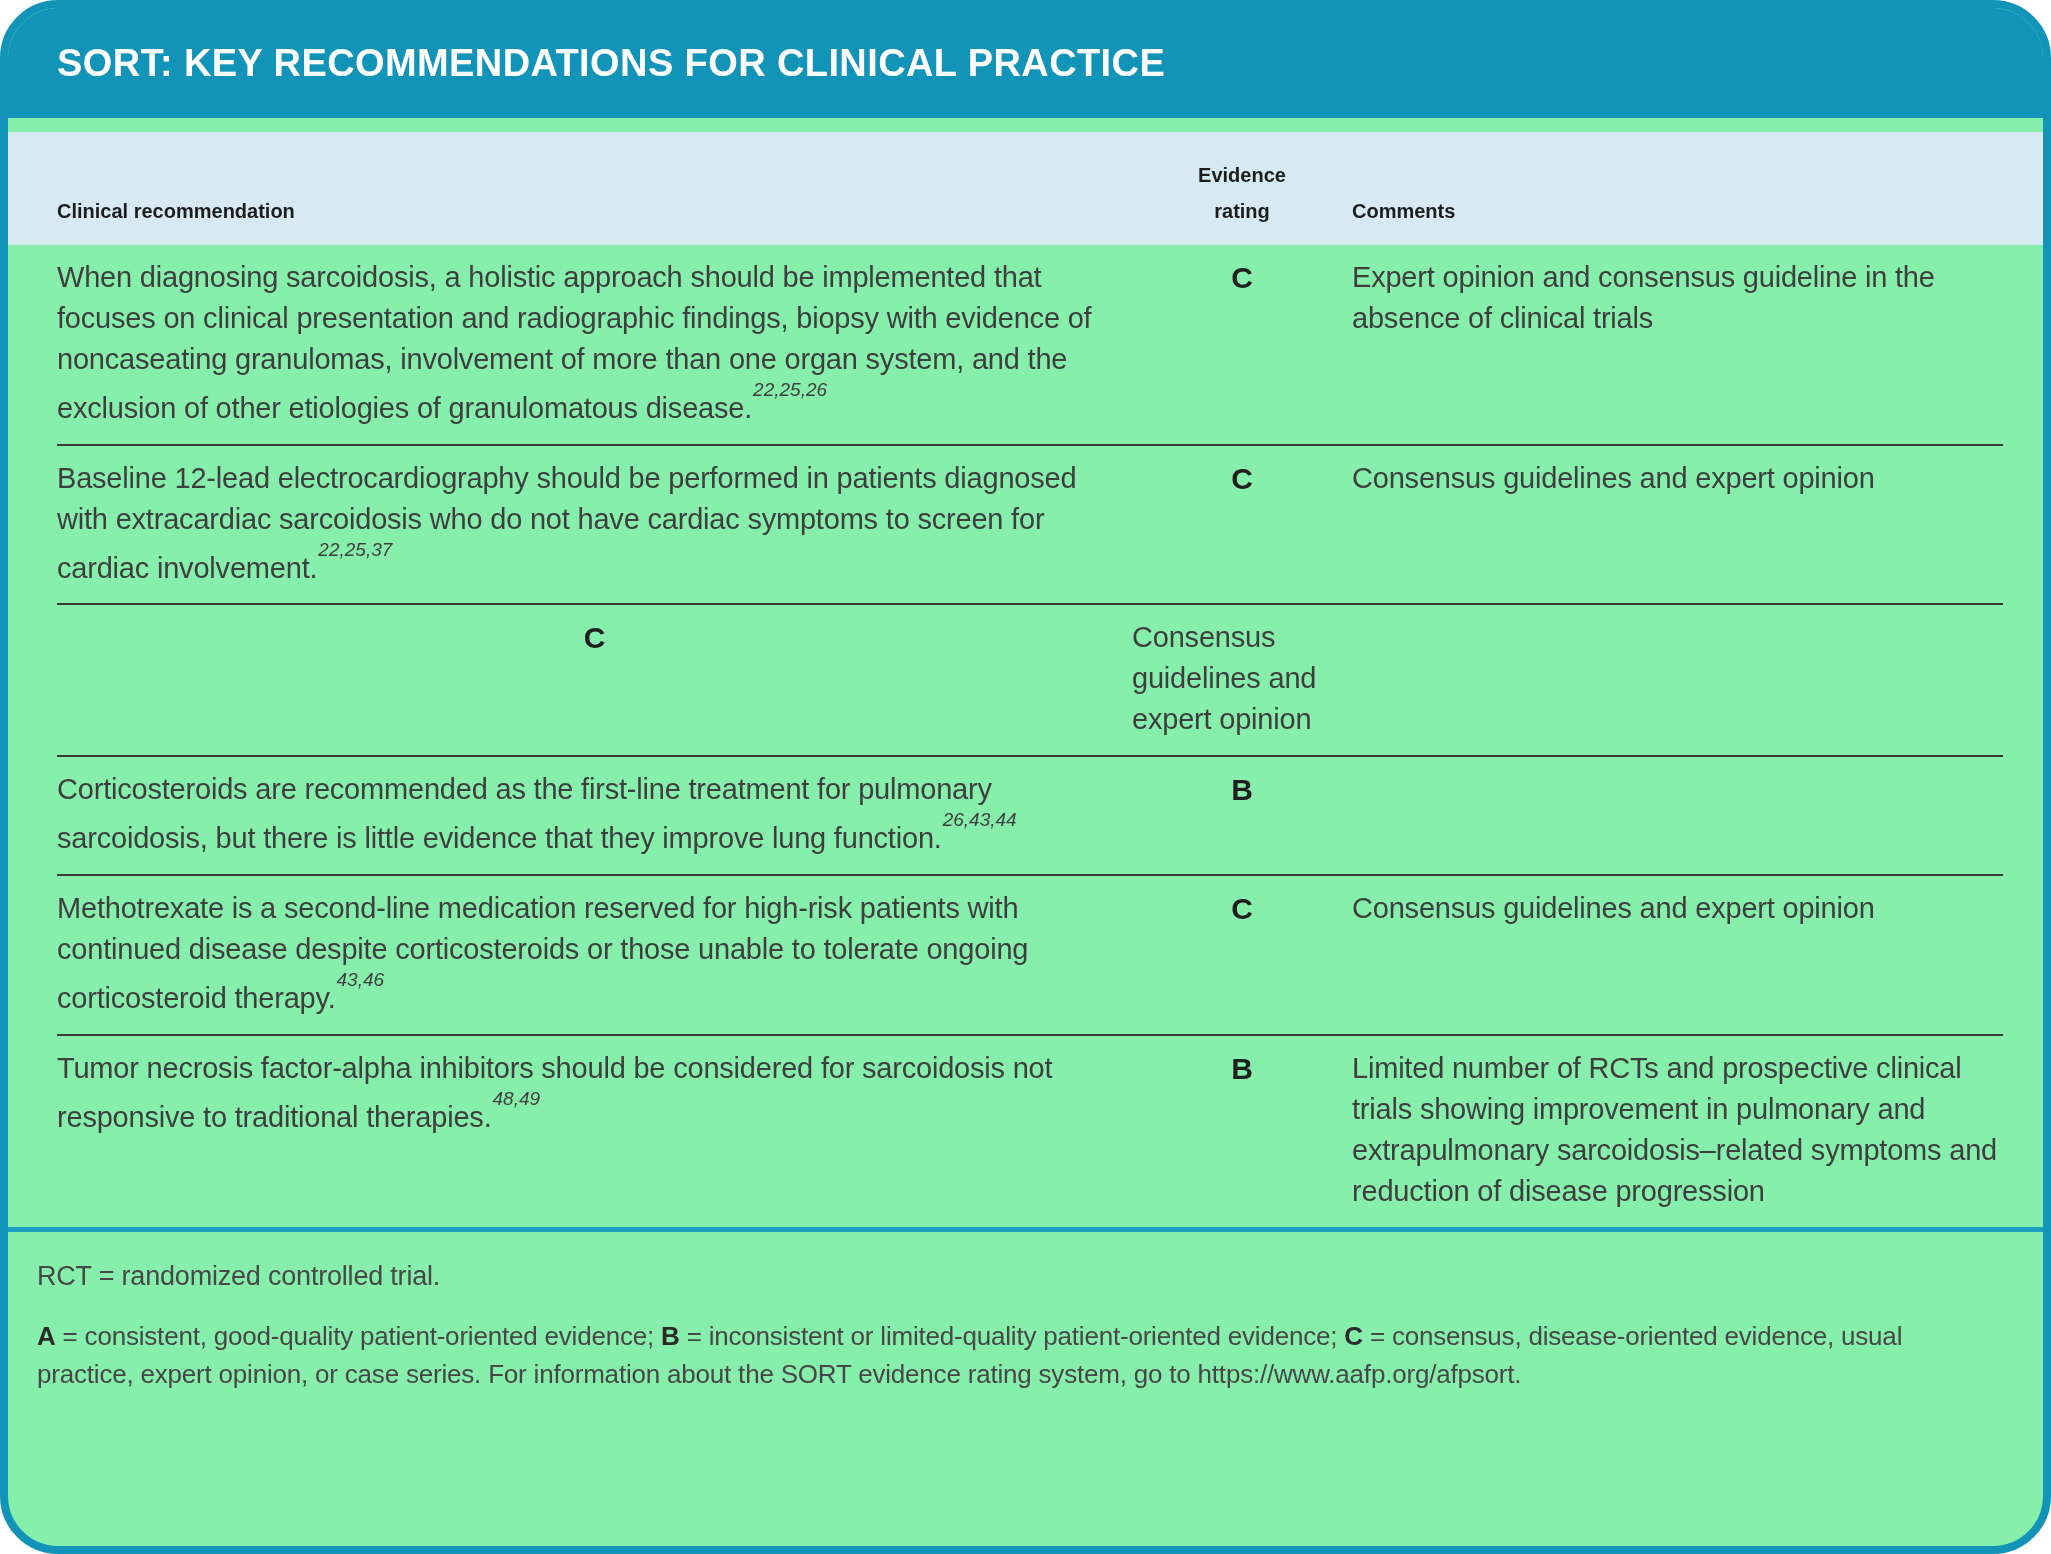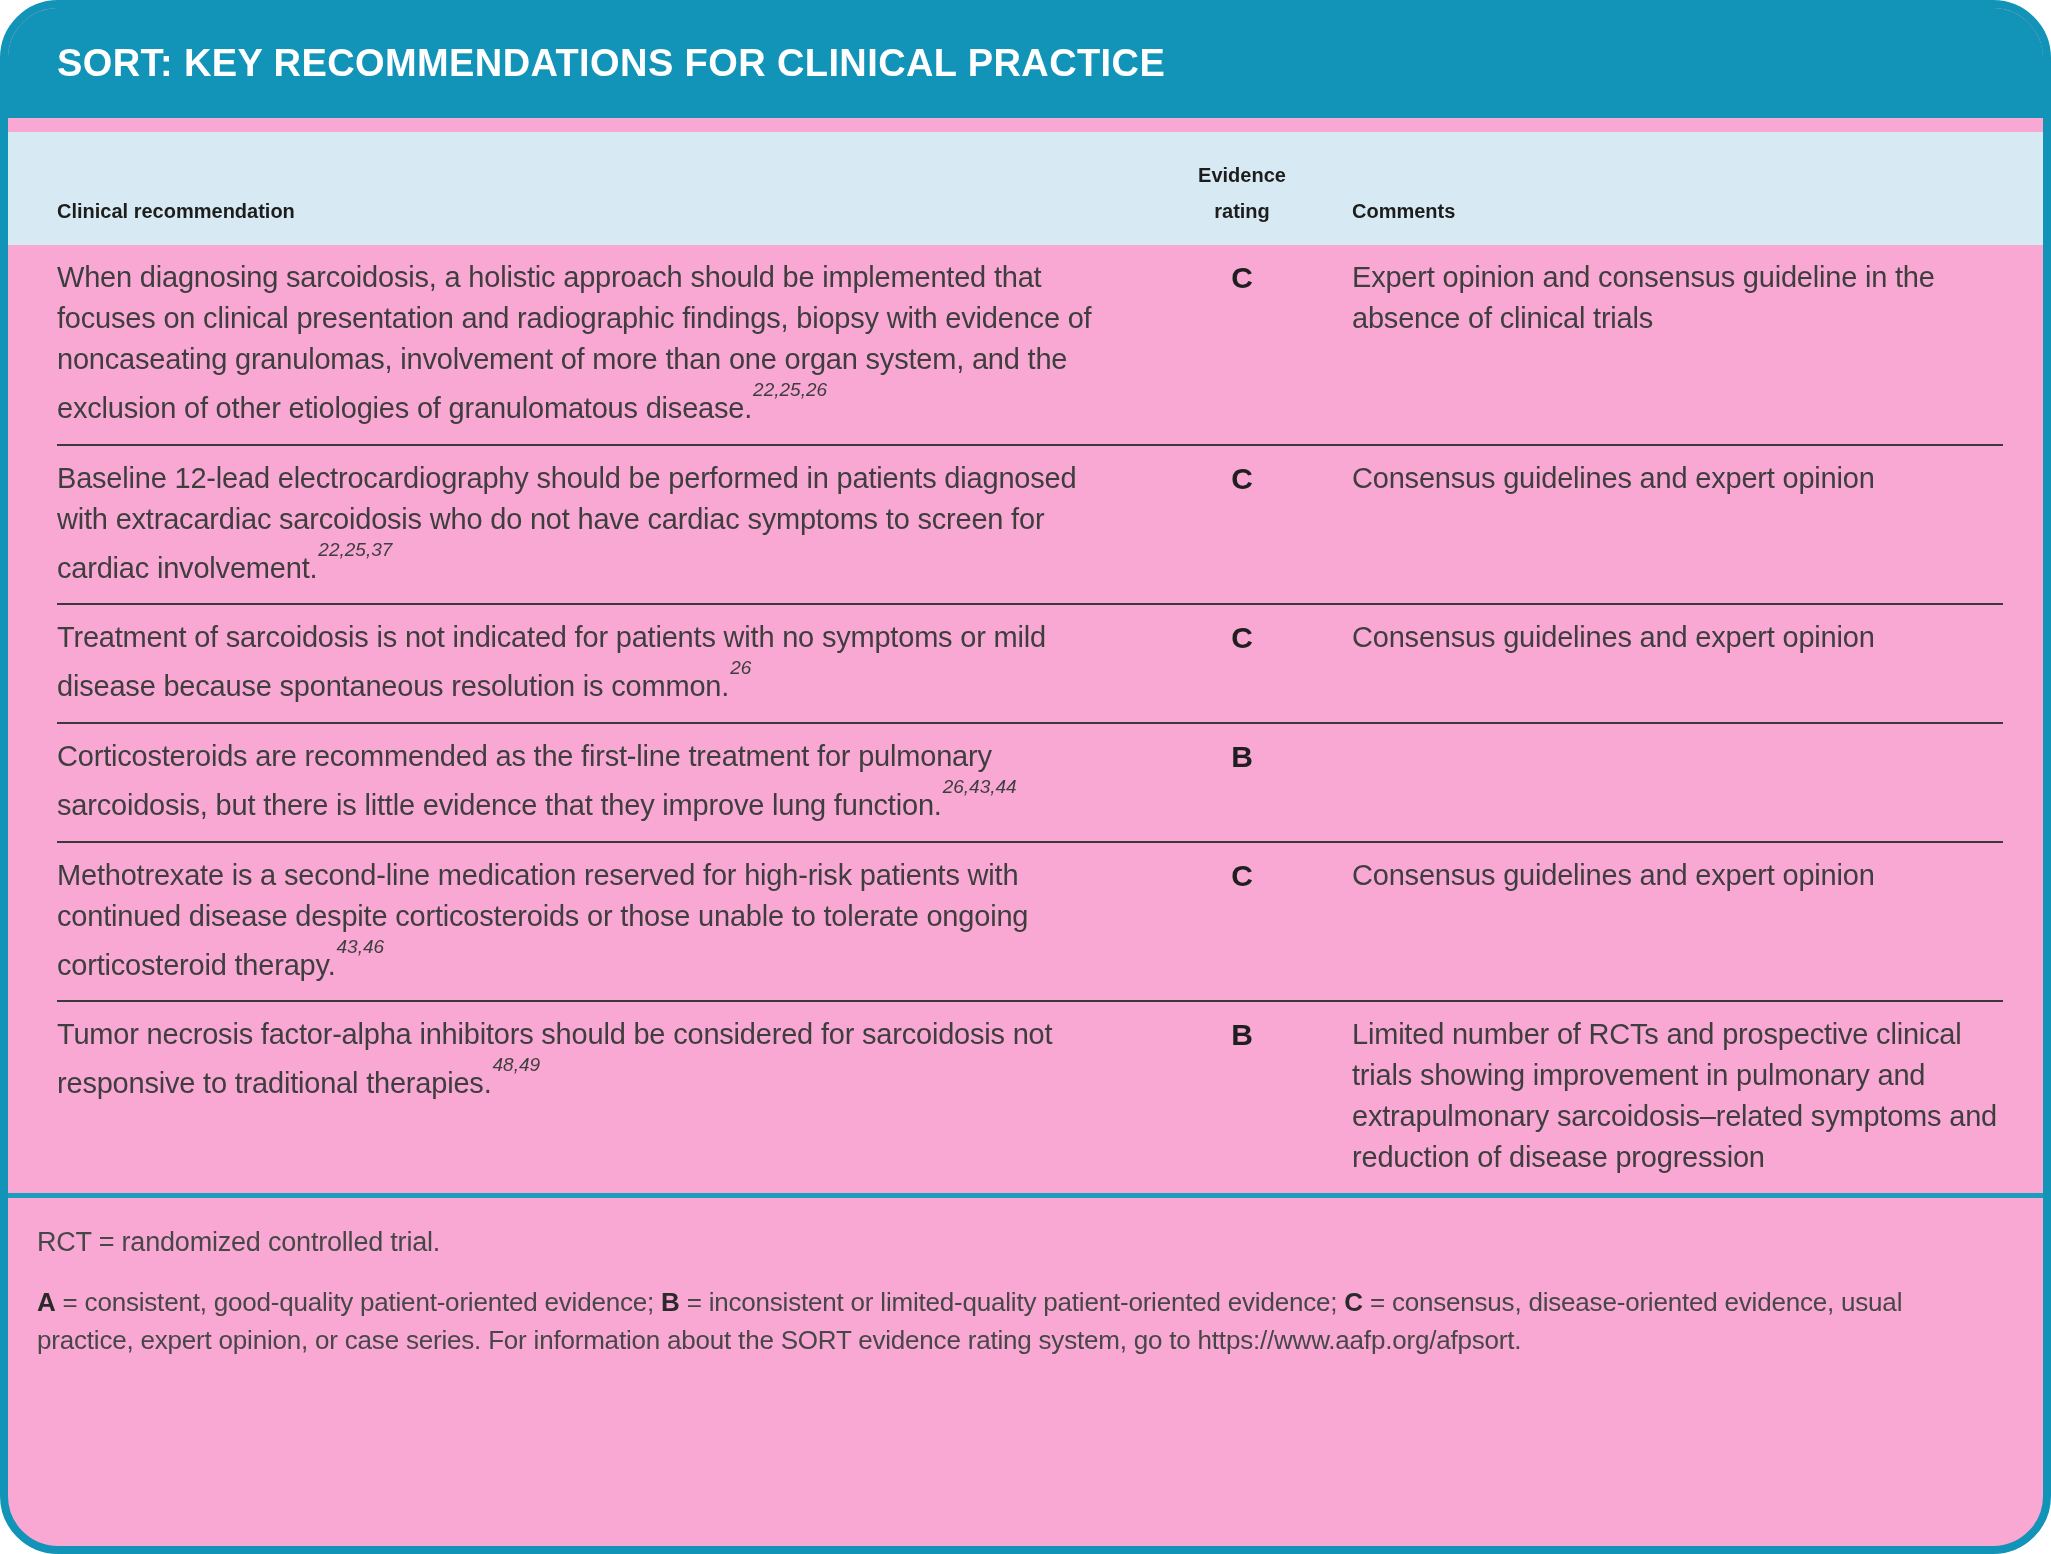--- a/index.html
+++ b/index.html
@@ -7,21 +7,21 @@
     width: 2051px; height: 1554px;
     background: #ffffff;
     font-family: "Liberation Sans", sans-serif;
   }
   .frame {
     position: relative;
     width: 2051px; height: 1554px;
     border: 8px solid #1293b8;
     border-radius: 58px;
     overflow: hidden;
-    background: #f9a8d4;
+    background: #86efac;
   }
   
   .title-bar {
     height: 110px;
     background: #1293b8;
     display: flex;
     align-items: center;
     padding-left: 49px;
   }
   .title-bar h1 {
@@ -122,21 +122,20 @@
     <div class="cell com">Expert opinion and consensus guideline in the absence of clinical trials</div>
   </div>
 
   <div class="row">
     <div class="cell rec"><span class="rec-text">Baseline 12-lead electrocardiography should be performed in patients diagnosed with extracardiac sarcoidosis who do not have cardiac symptoms to screen for cardiac involvement.</span><sup class="refs">22,25,37</sup></div>
     <div class="cell rate">C</div>
     <div class="cell com">Consensus guidelines and expert opinion</div>
   </div>
 
   <div class="row">
-    <div class="cell rec"><span class="rec-text">Treatment of sarcoidosis is not indicated for patients with no symptoms or mild disease because spontaneous resolution is common.</span><sup class="refs">26</sup></div>
     <div class="cell rate">C</div>
     <div class="cell com">Consensus guidelines and expert opinion</div>
   </div>
 
   <div class="row">
     <div class="cell rec"><span class="rec-text">Corticosteroids are recommended as the first-line treatment for pulmonary sarcoidosis, but there is little evidence that they improve lung function.</span><sup class="refs">26,43,44</sup></div>
     <div class="cell rate">B</div>
   </div>
 
   <div class="row">

